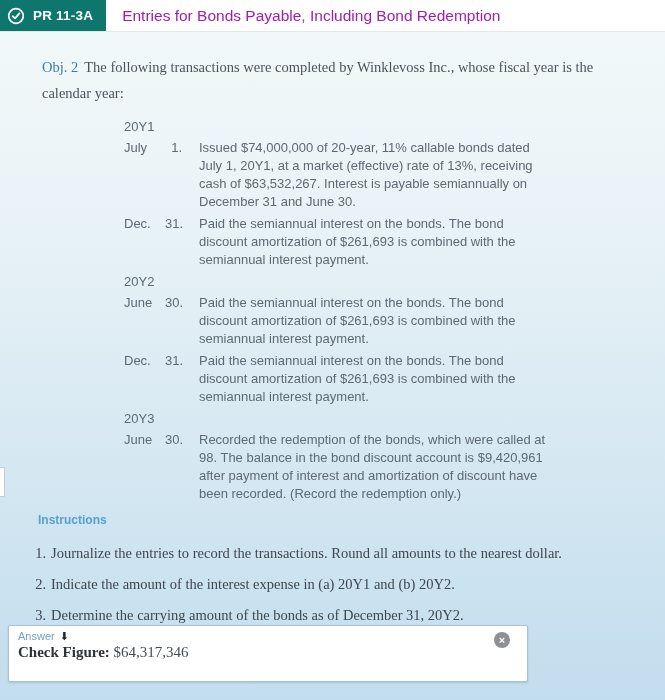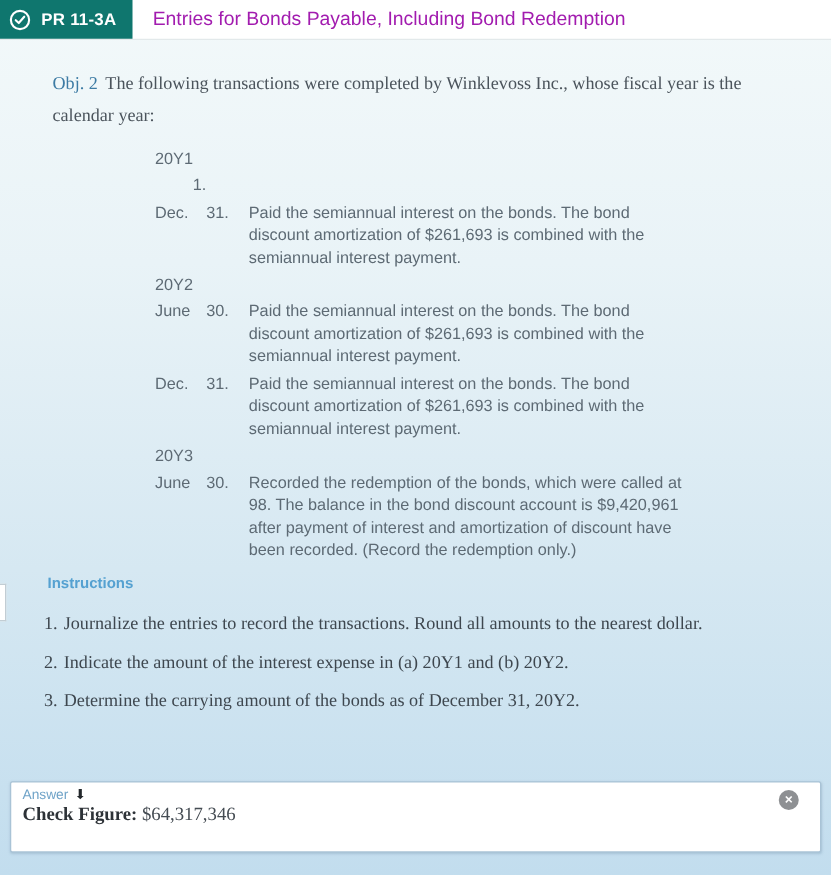--- a/index.html
+++ b/index.html
@@ -45,21 +45,21 @@
   }
   
   .instructions-heading {
     margin:10px 0 0 38px; font-weight:bold; font-size:12px; color:#55a1d1;
   }
   .inst-list { margin:16px 20px 0 30px; font-family:"Liberation Serif", serif; font-size:14.5px; color:#3e474f; }
   .inst-item { display:flex; margin-bottom:11px; line-height:20px; }
   .inst-num { width:16px; flex:0 0 auto; margin-right:5px; text-align:right; }
   
   .answer-panel {
-    position:absolute; left:8px; top:625px; width:649px; height:57px;
+    position:absolute; left:8px; top:625px; width:520px; height:57px;
     background:#ffffff; border:1px solid #a9c3d6; border-radius:2px;
     box-shadow:0 1px 2px rgba(80,110,140,0.25);
   }
   .answer-row { display:flex; align-items:center; padding:4px 0 0 9px; }
   .answer-label { font-size:11px; color:#6fa3c8; }
   .answer-arrow-icon { font-size:11px; color:#23272b; margin-left:5px; line-height:1; }
   .check-figure { padding:2px 16px 0 9px; font-family:"Liberation Serif", serif; font-size:15px; color:#454c53; }
   .check-figure b { color:#2d3237; }
   .close-btn {
     position:absolute; right:17px; top:6px; width:16px; height:16px;
@@ -83,21 +83,23 @@
   </div>
   <div class="title">Entries for Bonds Payable, Including Bond Redemption</div>
 </div>
 
 <div style="position:absolute; top:31px; left:0; width:665px;">
   <p class="intro"><span class="obj">Obj. 2</span><span>The following transactions were completed by Winklevoss Inc., whose fiscal year is the calendar year:</span></p>
 
   <div class="txn-block">
     <div class="txn-year">20Y1</div>
     <div class="txn-row">
+      <span class="txn-month">July</span>
       <span class="txn-day">1.</span>
+      <span class="txn-text">Issued $74,000,000 of 20-year, 11% callable bonds dated July 1, 20Y1, at a market (effective) rate of 13%, receiving cash of $63,532,267. Interest is payable semiannually on December 31 and June 30.</span>
     </div>
     <div class="txn-row">
       <span class="txn-month">Dec.</span>
       <span class="txn-day">31.</span>
       <span class="txn-text">Paid the semiannual interest on the bonds. The bond discount amortization of $261,693 is combined with the semiannual interest payment.</span>
     </div>
     <div class="txn-year">20Y2</div>
     <div class="txn-row">
       <span class="txn-month">June</span>
       <span class="txn-day">30.</span>

